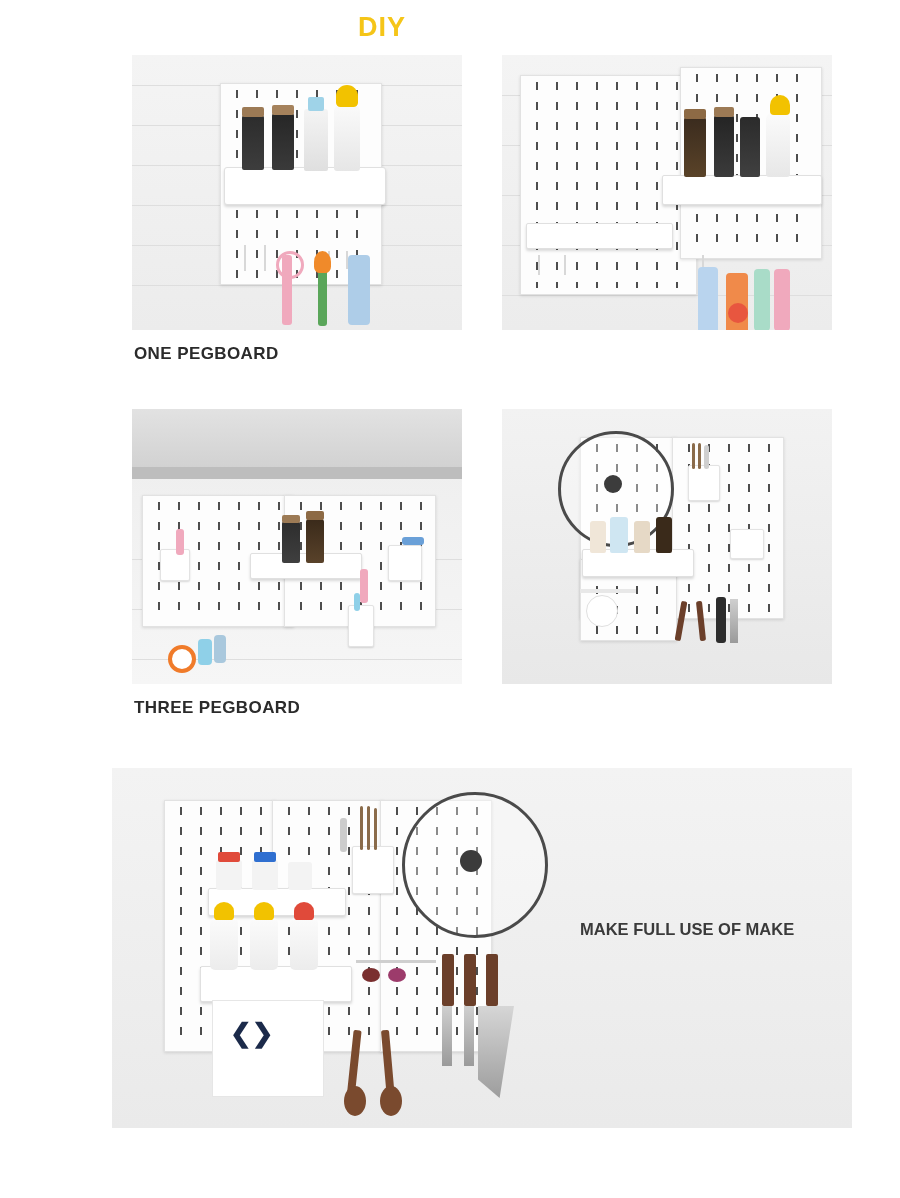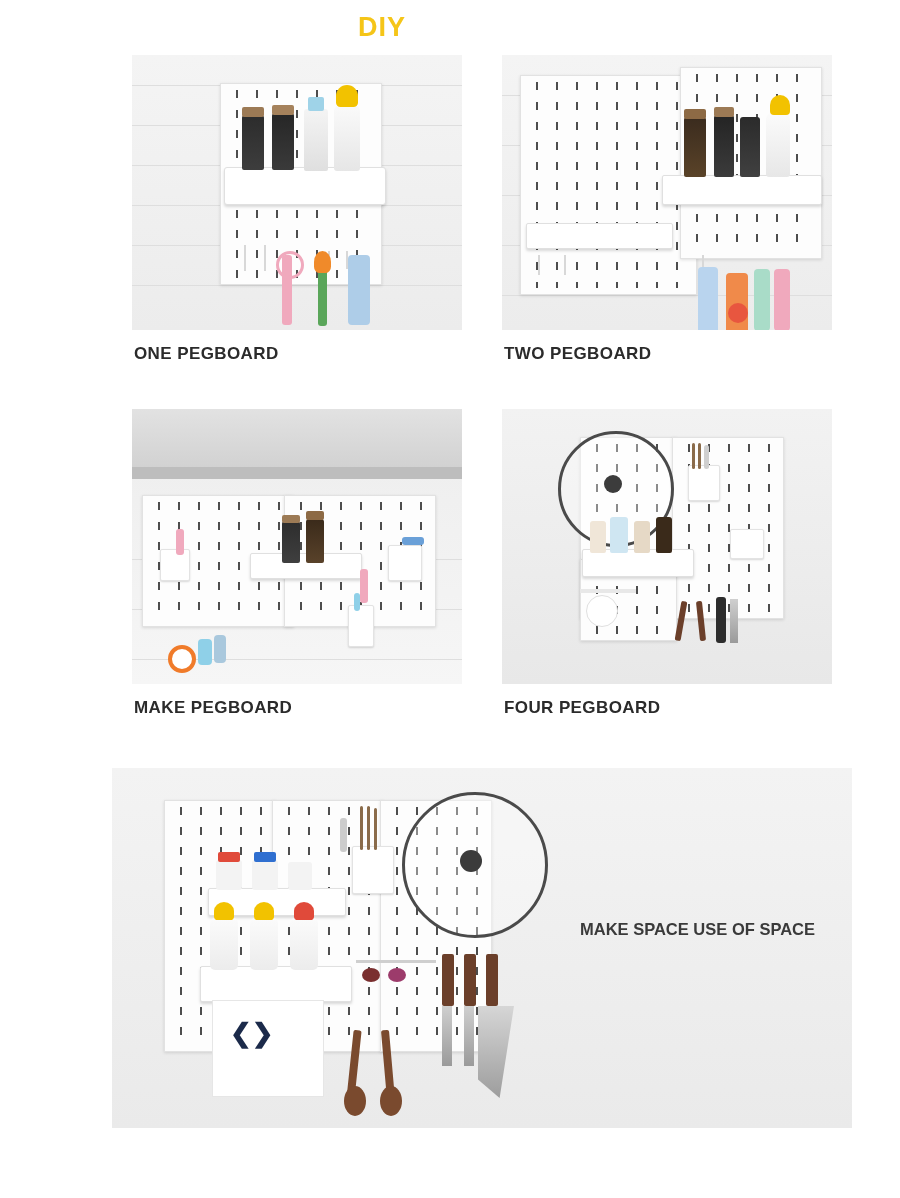--- a/index.html
+++ b/index.html
@@ -195,21 +195,20 @@
           <div class="cap" style="left:268px; top:40px; width:20px; height:20px; background:#f2c200; border-radius:50% 50% 20% 20%;"></div>
           <div class="hook" style="left:36px; top:200px; height:20px;"></div>
           <div class="hook" style="left:62px; top:200px; height:20px;"></div>
           <div class="hook" style="left:200px; top:200px; height:18px;"></div>
           <div class="tool" style="left:196px; top:212px; width:20px; height:70px; background:#b9d4ee; border-radius:4px;"></div>
           <div class="tool" style="left:224px; top:218px; width:22px; height:60px; background:#f08a4a; border-radius:4px;"></div>
           <div class="circle" style="left:226px; top:248px; width:20px; height:20px; background:#e8563f;"></div>
           <div class="tool" style="left:252px; top:214px; width:16px; height:62px; background:#a9dcc8; border-radius:4px;"></div>
           <div class="tool" style="left:272px; top:214px; width:16px; height:62px; background:#f0a9bd; border-radius:4px;"></div>
         </div>
-        <div class="caption">TWO PEGBOARD</div>
       </div>
     </div>
 
     <div class="row row2">
 
       <div class="cell">
         <div class="photo">
           <div class="wallbg" style="background:linear-gradient(180deg,#ededed,#f6f6f6);"></div>
           <div style="position:absolute;left:0;top:0;width:330px;height:68px;background:linear-gradient(180deg,#e2e2e2,#cfcfcf);"></div>
           <div style="position:absolute;left:0;top:58px;width:330px;height:12px;background:#bdbdbd;"></div>
@@ -231,21 +230,21 @@
           <div class="cap" style="left:174px; top:102px; width:18px; height:9px; background:#8d6a45;"></div>
           <div class="tool" style="left:44px; top:120px; width:8px; height:26px; background:#f0a9bd;"></div>
           <div class="tool" style="left:228px; top:160px; width:8px; height:34px; background:#f0a9bd;"></div>
           <div class="cupbox" style="left:216px; top:196px; width:24px; height:40px;"></div>
           <div class="tool" style="left:222px; top:184px; width:6px; height:18px; background:#8fd0e8;"></div>
           <div class="circle" style="left:36px; top:236px; width:20px; height:20px; border:4px solid #f07b2a; background:#fff;"></div>
           <div class="tool" style="left:66px; top:230px; width:14px; height:26px; background:#8fd0e8; border-radius:4px;"></div>
           <div class="tool" style="left:82px; top:226px; width:12px; height:28px; background:#a9c8dd; border-radius:4px;"></div>
           <div class="tool" style="left:270px; top:128px; width:22px; height:8px; background:#6aa0d8; border-radius:3px;"></div>
         </div>
-        <div class="caption">MAKE PEGBOARD</div>
+        <div class="caption">THREE PEGBOARD</div>
       </div>
 
       <div class="cell">
         <div class="photo">
           <div class="wallbg" style="background:linear-gradient(180deg,#f2f2f2,#e8e8e8);"></div>
           <div class="board" style="left:78px; top:28px; width:95px; height:180px;">
               <div class="holes"></div>
             </div>
           <div class="board" style="left:170px; top:28px; width:110px; height:180px;">
               <div class="holes"></div>
@@ -265,21 +264,20 @@
           <div class="bottle" style="left:108px; top:108px; width:18px; height:36px; background:#cfe6f2;"></div>
           <div class="bottle" style="left:132px; top:112px; width:16px; height:32px; background:#e6d9c6;"></div>
           <div class="bottle" style="left:154px; top:108px; width:16px; height:36px; background:#3a2a1a;"></div>
           <div class="circle" style="left:84px; top:186px; width:30px; height:30px; background:#fff; border:1px solid #e0e0e0;"></div>
           <div style="position:absolute;left:78px;top:180px;width:56px;height:4px;background:#e8e8e8;"></div>
           <div class="handle-wood" style="left:176px; top:192px; width:6px; height:40px; transform:rotate(10deg);"></div>
           <div class="handle-wood" style="left:196px; top:192px; width:6px; height:40px; transform:rotate(-6deg);"></div>
           <div class="tool" style="left:214px; top:188px; width:10px; height:46px; background:#2d2d2d; border-radius:3px;"></div>
           <div class="knife-blade" style="left:228px; top:190px; width:8px; height:44px;"></div>
         </div>
-        <div class="caption">FOUR PEGBOARD</div>
       </div>
     </div>
 
     <div class="wide-wrap">
       <div class="wide">
         <div class="photo-wide">
           <div class="wallbg" style="background:linear-gradient(180deg,#f3f3f3,#eaeaea);"></div>
           <div class="board" style="left:52px; top:32px; width:110px; height:250px;">
               <div class="holes"></div>
             </div>
@@ -327,20 +325,20 @@
           <div class="knife-blade" style="left:330px; top:238px; width:10px; height:60px;"></div>
           <div class="knife-blade" style="left:352px; top:238px; width:10px; height:60px;"></div>
           <div style="position:absolute;left:366px;top:238px;width:36px;height:92px;background:linear-gradient(180deg,#d6d6d6,#9d9d9d);clip-path:polygon(0 0,100% 0,60% 100%,0 80%);"></div>
 
           <div class="handle-wood" style="left:238px; top:262px; width:8px; height:70px; transform:rotate(6deg); background:#7a4a2e;"></div>
           <div class="circle" style="left:232px; top:318px; width:22px; height:30px; background:#7a4a2e;"></div>
           <div class="handle-wood" style="left:272px; top:262px; width:8px; height:70px; transform:rotate(-5deg); background:#7a4a2e;"></div>
           <div class="circle" style="left:268px; top:318px; width:22px; height:30px; background:#7a4a2e;"></div>
 
           <div class="note">
-            <div>MAKE SPACE USE OF SPACE</div>
+            <div>MAKE FULL USE OF MAKE</div>
           </div>
         </div>
       </div>
     </div>
 
   </div>
 </div>
 
 </body></html>

